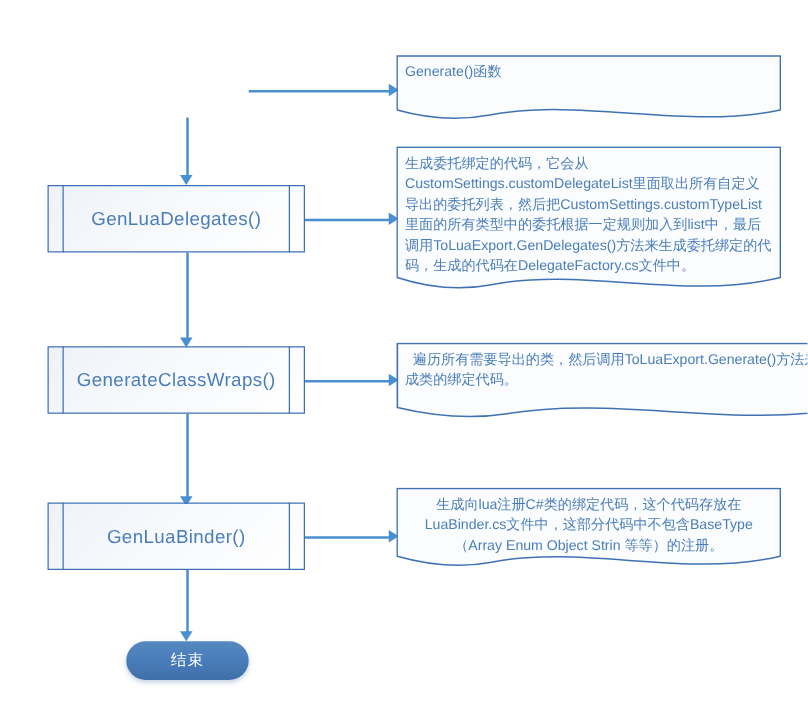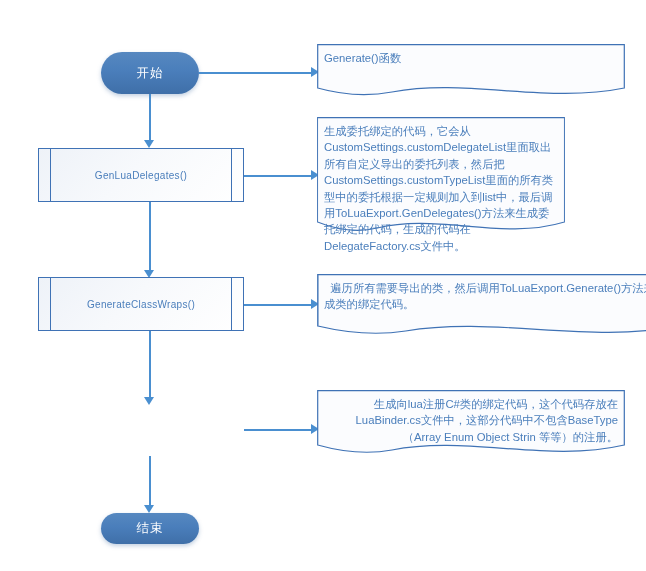--- a/index.html
+++ b/index.html
@@ -55,21 +55,21 @@
   }
   .proc .inner-l { left: 11px; }
   .proc .inner-r { right: 11px; }
   .proc .proc-label {
     position: absolute;
     left: 0; right: 0; top: 0; bottom: 0;
     display: flex;
     align-items: center;
     justify-content: center;
     color: #4a7ebb;
-    font-size: 10px;
+    font-size: 15px;
     letter-spacing: .3px;
     user-select: none;
     text-align: right;
   }
 
   
   .note {
     position: absolute;
     box-sizing: border-box;
   }
@@ -85,21 +85,21 @@
     left: 7px;
     right: 7px;
     top: 6px;
     color: #4a7ebb;
     font-size: 11.3px;
     line-height: 16.4px;
     letter-spacing: 0;
     white-space: pre-wrap;
     user-select: none;
   }
-  .note.centered .note-text { text-align: right; }
+  .note.centered .note-text { text-align: center; }
 
   
   .conn {
     position: absolute;
     background: #4a8fd0;
   }
   .conn.v { width: 1.6px; }
   .conn.h { height: 1.6px; }
 
   .arrow {
@@ -115,23 +115,20 @@
     border-top: 5.5px solid transparent;
     border-bottom: 5.5px solid transparent;
     border-left: 8px solid #4a8fd0;
   }
 </style>
 </head>
 <body>
 
 <div id="canvas">
 
-  <div class="terminator" style="left:101px; top:52px; width:98px; height:42px;">
-    <span>开始</span>
-  </div>
 
   <div class="conn h" style="left:199px; top:72px; width:116px;"></div>
   <div class="arrow right" style="left:311px; top:67px;"></div>
 
   <div class="conn v" style="left:149px; top:94px; height:48px;"></div>
   <div class="arrow down" style="left:144px; top:140px;"></div>
 
   <div class="note" style="left:317px; top:44px; width:308px; height:54px;">
     <svg viewBox="0 0 308 54" preserveAspectRatio="none">
       <path d="M0.7,0.7 L307.3,0.7 L307.3,44 C230,60 150,34 75,48 C48,53 22,50 0.7,44 Z" fill="#fbfcfe" stroke="#3f72b5" stroke-width="1.2"></path>
@@ -144,21 +141,21 @@
     <div class="inner-r"></div>
     <div class="proc-label">GenLuaDelegates()</div>
   </div>
 
   <div class="conn h" style="left:244px; top:175px; width:71px;"></div>
   <div class="arrow right" style="left:311px; top:170px;"></div>
 
   <div class="conn v" style="left:149px; top:202px; height:70px;"></div>
   <div class="arrow down" style="left:144px; top:270px;"></div>
 
-  <div class="note" style="left:317px; top:117px; width:248px; height:118px;">
+  <div class="note" style="left:317px; top:117px; width:308px; height:118px;">
     <svg viewBox="0 0 308 118" preserveAspectRatio="none">
       <path d="M0.7,0.7 L307.3,0.7 L307.3,105 C230,124 150,96 75,111 C48,116 22,112 0.7,105 Z" fill="#fbfcfe" stroke="#3f72b5" stroke-width="1.2"></path>
     </svg>
     <div class="note-text">生成委托绑定的代码，它会从CustomSettings.customDelegateList里面取出所有自定义导出的委托列表，然后把CustomSettings.customTypeList里面的所有类型中的委托根据一定规则加入到list中，最后调用ToLuaExport.GenDelegates()方法来生成委托绑定的代码，生成的代码在DelegateFactory.cs文件中。</div>
   </div>
 
   <div class="proc" style="left:38px; top:277px; width:206px; height:54px;">
     <div class="inner-l"></div>
     <div class="inner-r"></div>
     <div class="proc-label">GenerateClassWraps()</div>
@@ -170,20 +167,25 @@
   <div class="conn v" style="left:149px; top:331px; height:70px;"></div>
   <div class="arrow down" style="left:144px; top:397px;"></div>
 
   <div class="note" style="left:317px; top:274px; width:364px; height:64px;">
     <svg viewBox="0 0 308 64" preserveAspectRatio="none">
       <path d="M0.7,0.7 L307.3,0.7 L307.3,52 C230,70 150,42 75,57 C48,62 22,58 0.7,52 Z" fill="#fbfcfe" stroke="#3f72b5" stroke-width="1.2"></path>
     </svg>
     <div class="note-text">  遍历所有需要导出的类，然后调用ToLuaExport.Generate()方法来生成类的绑定代码。</div>
   </div>
 
+  <div class="proc" style="left:38px; top:402px; width:206px; height:54px;">
+    <div class="inner-l"></div>
+    <div class="inner-r"></div>
+    <div class="proc-label">GenLuaBinder()</div>
+  </div>
 
   <div class="conn h" style="left:244px; top:429px; width:71px;"></div>
   <div class="arrow right" style="left:311px; top:424px;"></div>
 
   <div class="conn v" style="left:149px; top:456px; height:53px;"></div>
   <div class="arrow down" style="left:144px; top:505px;"></div>
 
   <div class="note centered" style="left:317px; top:390px; width:308px; height:67px;">
     <svg viewBox="0 0 308 67" preserveAspectRatio="none">
       <path d="M0.7,0.7 L307.3,0.7 L307.3,55 C230,73 150,45 75,60 C48,65 22,61 0.7,55 Z" fill="#fbfcfe" stroke="#3f72b5" stroke-width="1.2"></path>

